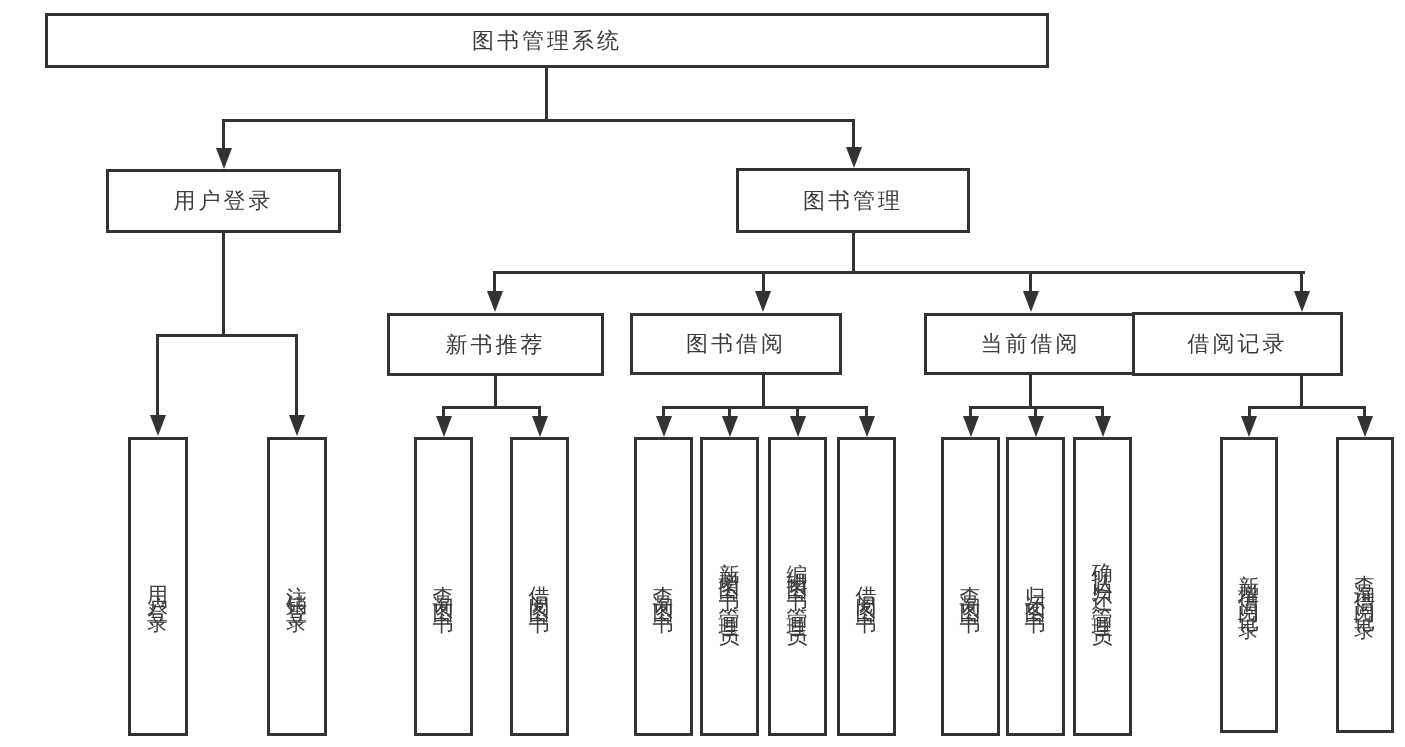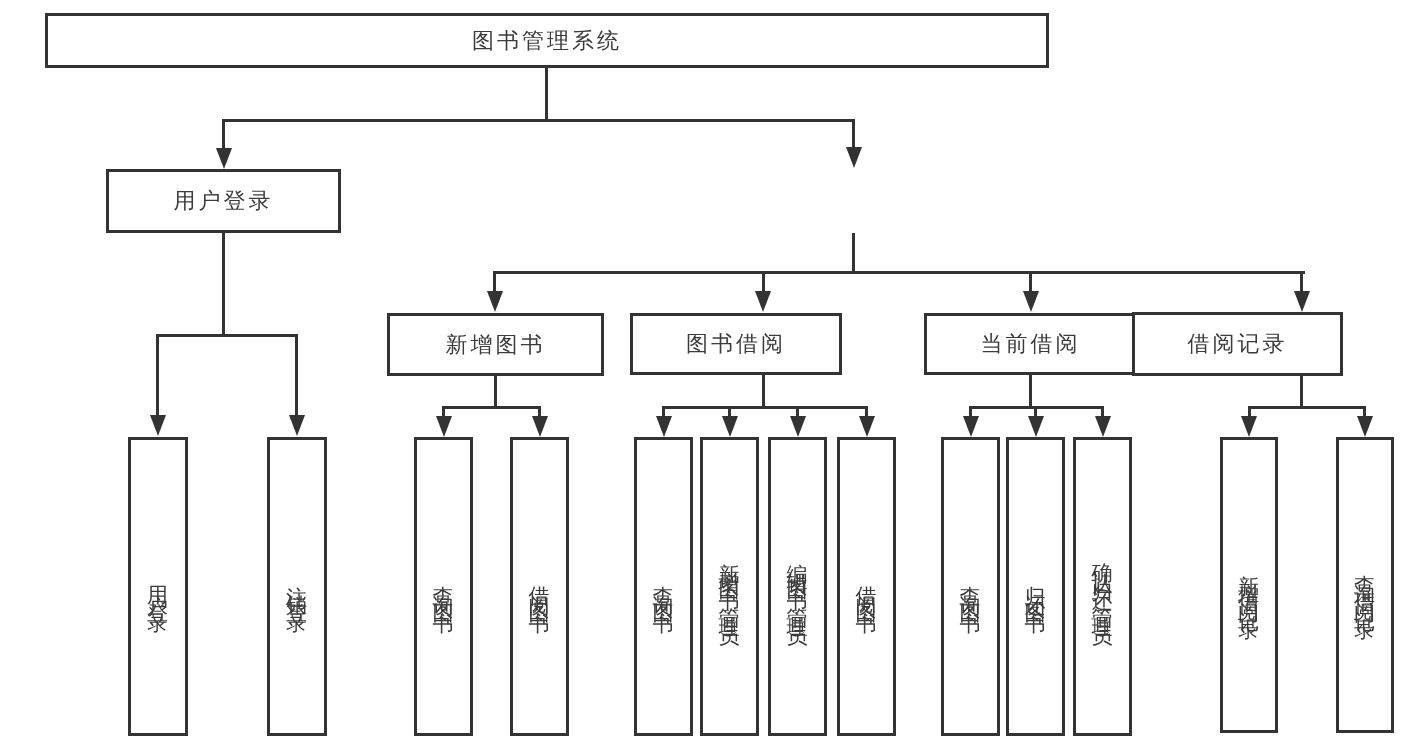--- a/index.html
+++ b/index.html
@@ -67,41 +67,44 @@
   <div class="vl" style="left:521px; top:68px; height:52px"></div>
   <div class="hl" style="left:198px; top:119px; width:633px"></div>
   <div class="vl" style="left:198px; top:119px; height:30px"></div>
   <div class="ar" style="left:192px; top:148px"></div>
   <div class="vl" style="left:828px; top:119px; height:30px"></div>
   <div class="ar" style="left:822px; top:147px"></div>
 
   <div class="box" style="left:82px; top:169px; width:235px; height:64px">
     <span class="lbl">用户登录</span>
   </div>
+  <div class="box" style="left:712px; top:168px; width:234px; height:65px">
+    <span class="lbl">图书管理</span>
+  </div>
 
   <div class="vl" style="left:198px; top:233px; height:103px"></div>
   <div class="hl" style="left:132px; top:334px; width:142px"></div>
   <div class="vl" style="left:132px; top:334px; height:81px"></div>
   <div class="ar" style="left:126px; top:415px"></div>
   <div class="vl" style="left:271px; top:334px; height:81px"></div>
   <div class="ar" style="left:265px; top:415px"></div>
 
   <div class="vl" style="left:828px; top:233px; height:40px"></div>
   <div class="hl" style="left:469px; top:271px; width:812px"></div>
   <div class="vl" style="left:469px; top:271px; height:22px"></div>
   <div class="ar" style="left:463px; top:291px"></div>
   <div class="vl" style="left:738px; top:271px; height:22px"></div>
   <div class="ar" style="left:731px; top:291px"></div>
   <div class="vl" style="left:1005px; top:271px; height:22px"></div>
   <div class="ar" style="left:999px; top:291px"></div>
   <div class="vl" style="left:1276px; top:271px; height:22px"></div>
   <div class="ar" style="left:1270px; top:291px"></div>
 
   <div class="box" style="left:363px; top:313px; width:217px; height:63px">
-    <span class="lbl">新增图书</span>
+    <span class="lbl">新书推荐</span>
   </div>
   <div class="box" style="left:606px; top:313px; width:212px; height:62px">
     <span class="lbl">图书借阅</span>
   </div>
   <div class="box" style="left:900px; top:313px; width:213px; height:62px">
     <span class="lbl">当前借阅</span>
   </div>
   <div class="box" style="left:1108px; top:312px; width:211px; height:64px">
     <span class="lbl">借阅记录</span>
   </div>

